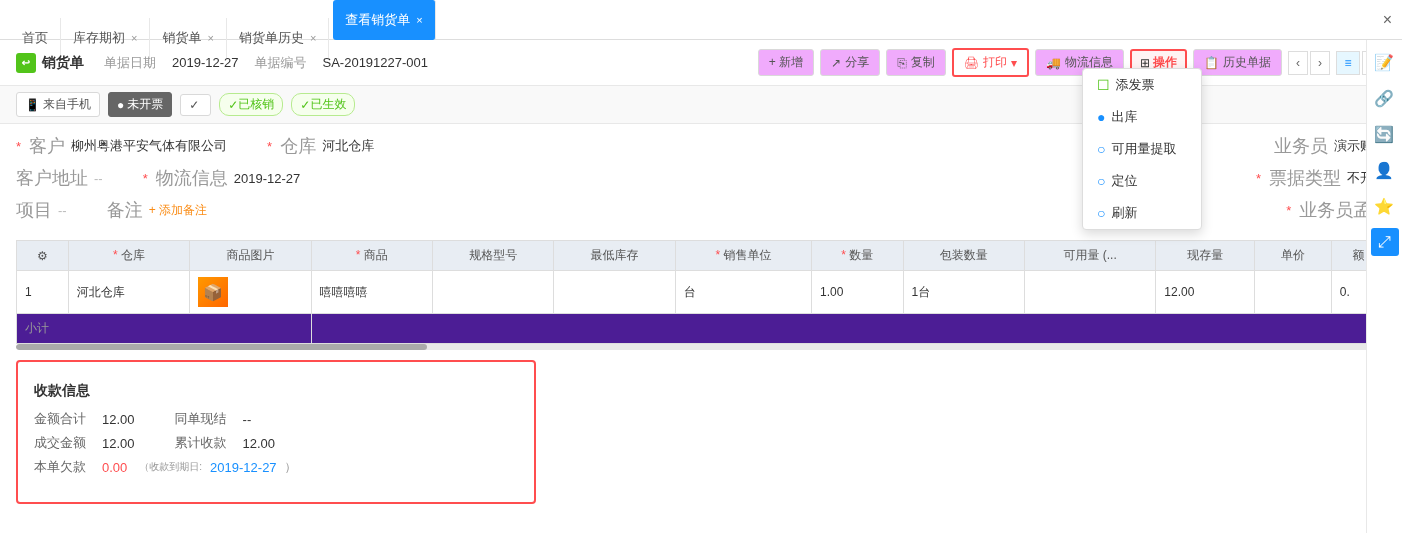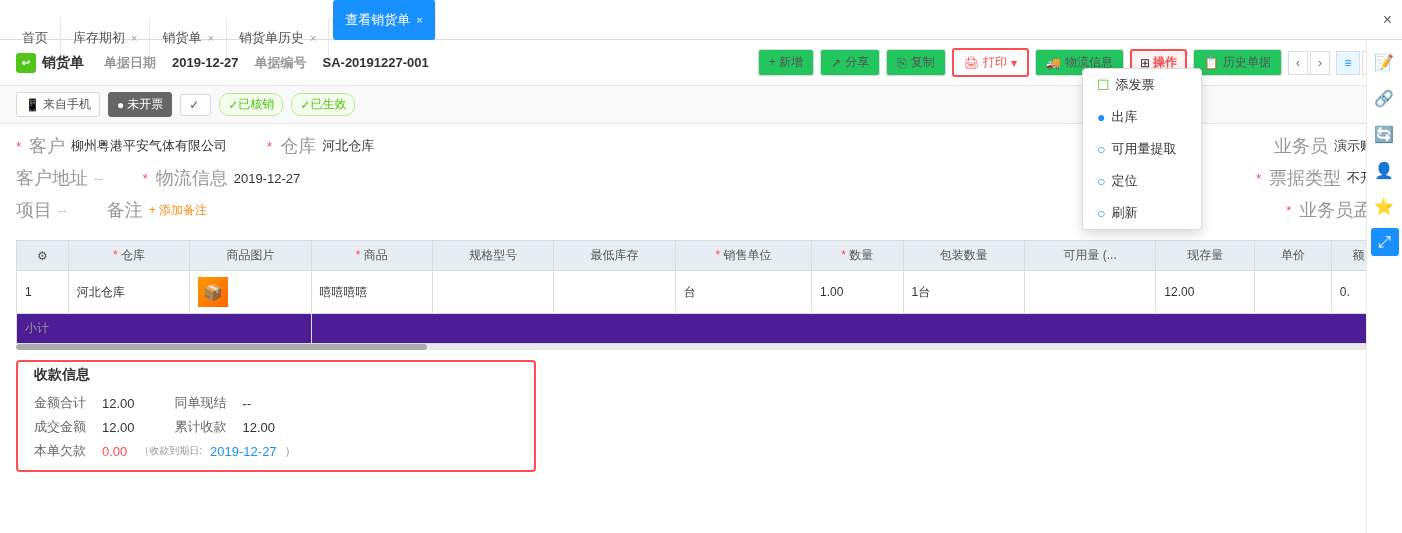--- a/index.html
+++ b/index.html
@@ -51,31 +51,31 @@
       display: flex; align-items: center;
       font-size: 14px; font-weight: bold; color: #333;
       margin-right: 20px;
     }
     .doc-title-icon {
       width: 20px; height: 20px; background: #52c41a; border-radius: 3px;
       display: inline-flex; align-items: center; justify-content: center;
       color: #fff; font-size: 10px; margin-right: 6px;
     }
     .doc-meta { display: flex; align-items: center; gap: 16px; font-size: 13px; color: #666; }
-    .doc-meta span { color: #333; font-weight: bold; }
+    .doc-meta span { color: #333; }
 
     
     .toolbar-right {
       margin-left: auto;
       display: flex; align-items: center; gap: 6px;
     }
     .btn {
       display: inline-flex; align-items: center;
       padding: 4px 10px; border-radius: 3px;
-      border: 1px solid #d9d9d9; background: #22c55e;
+      border: 1px solid #d9d9d9; background: #f0abfc;
       cursor: pointer; font-size: 12px; color: #555;
       gap: 4px;
     }
     .btn-red-outline { border: 2px solid #ff4d4f; color: #ff4d4f; background: #fff; }
 
     .btn-actions {
       border: 2px solid #ff4d4f; color: #333; background: #fff;
       display: inline-flex; align-items: center;
       padding: 3px 8px; border-radius: 3px;
       cursor: pointer; font-size: 12px; gap: 3px;
@@ -149,21 +149,21 @@
 
     
     .bottom-section {
       display: flex;
       padding: 10px 16px;
       gap: 20px;
     }
     .payment-info {
       border: 2px solid #ff4d4f;
       border-radius: 4px;
-      padding: 4px 16px;
+      padding: 20px 16px;
       width: 520px;
       background: #fff;
     }
     .payment-info h3 {
       font-size: 14px; font-weight: bold; margin-bottom: 10px;
     }
     .payment-row {
       display: flex; gap: 40px; margin-bottom: 6px;
     }
     .payment-field {

